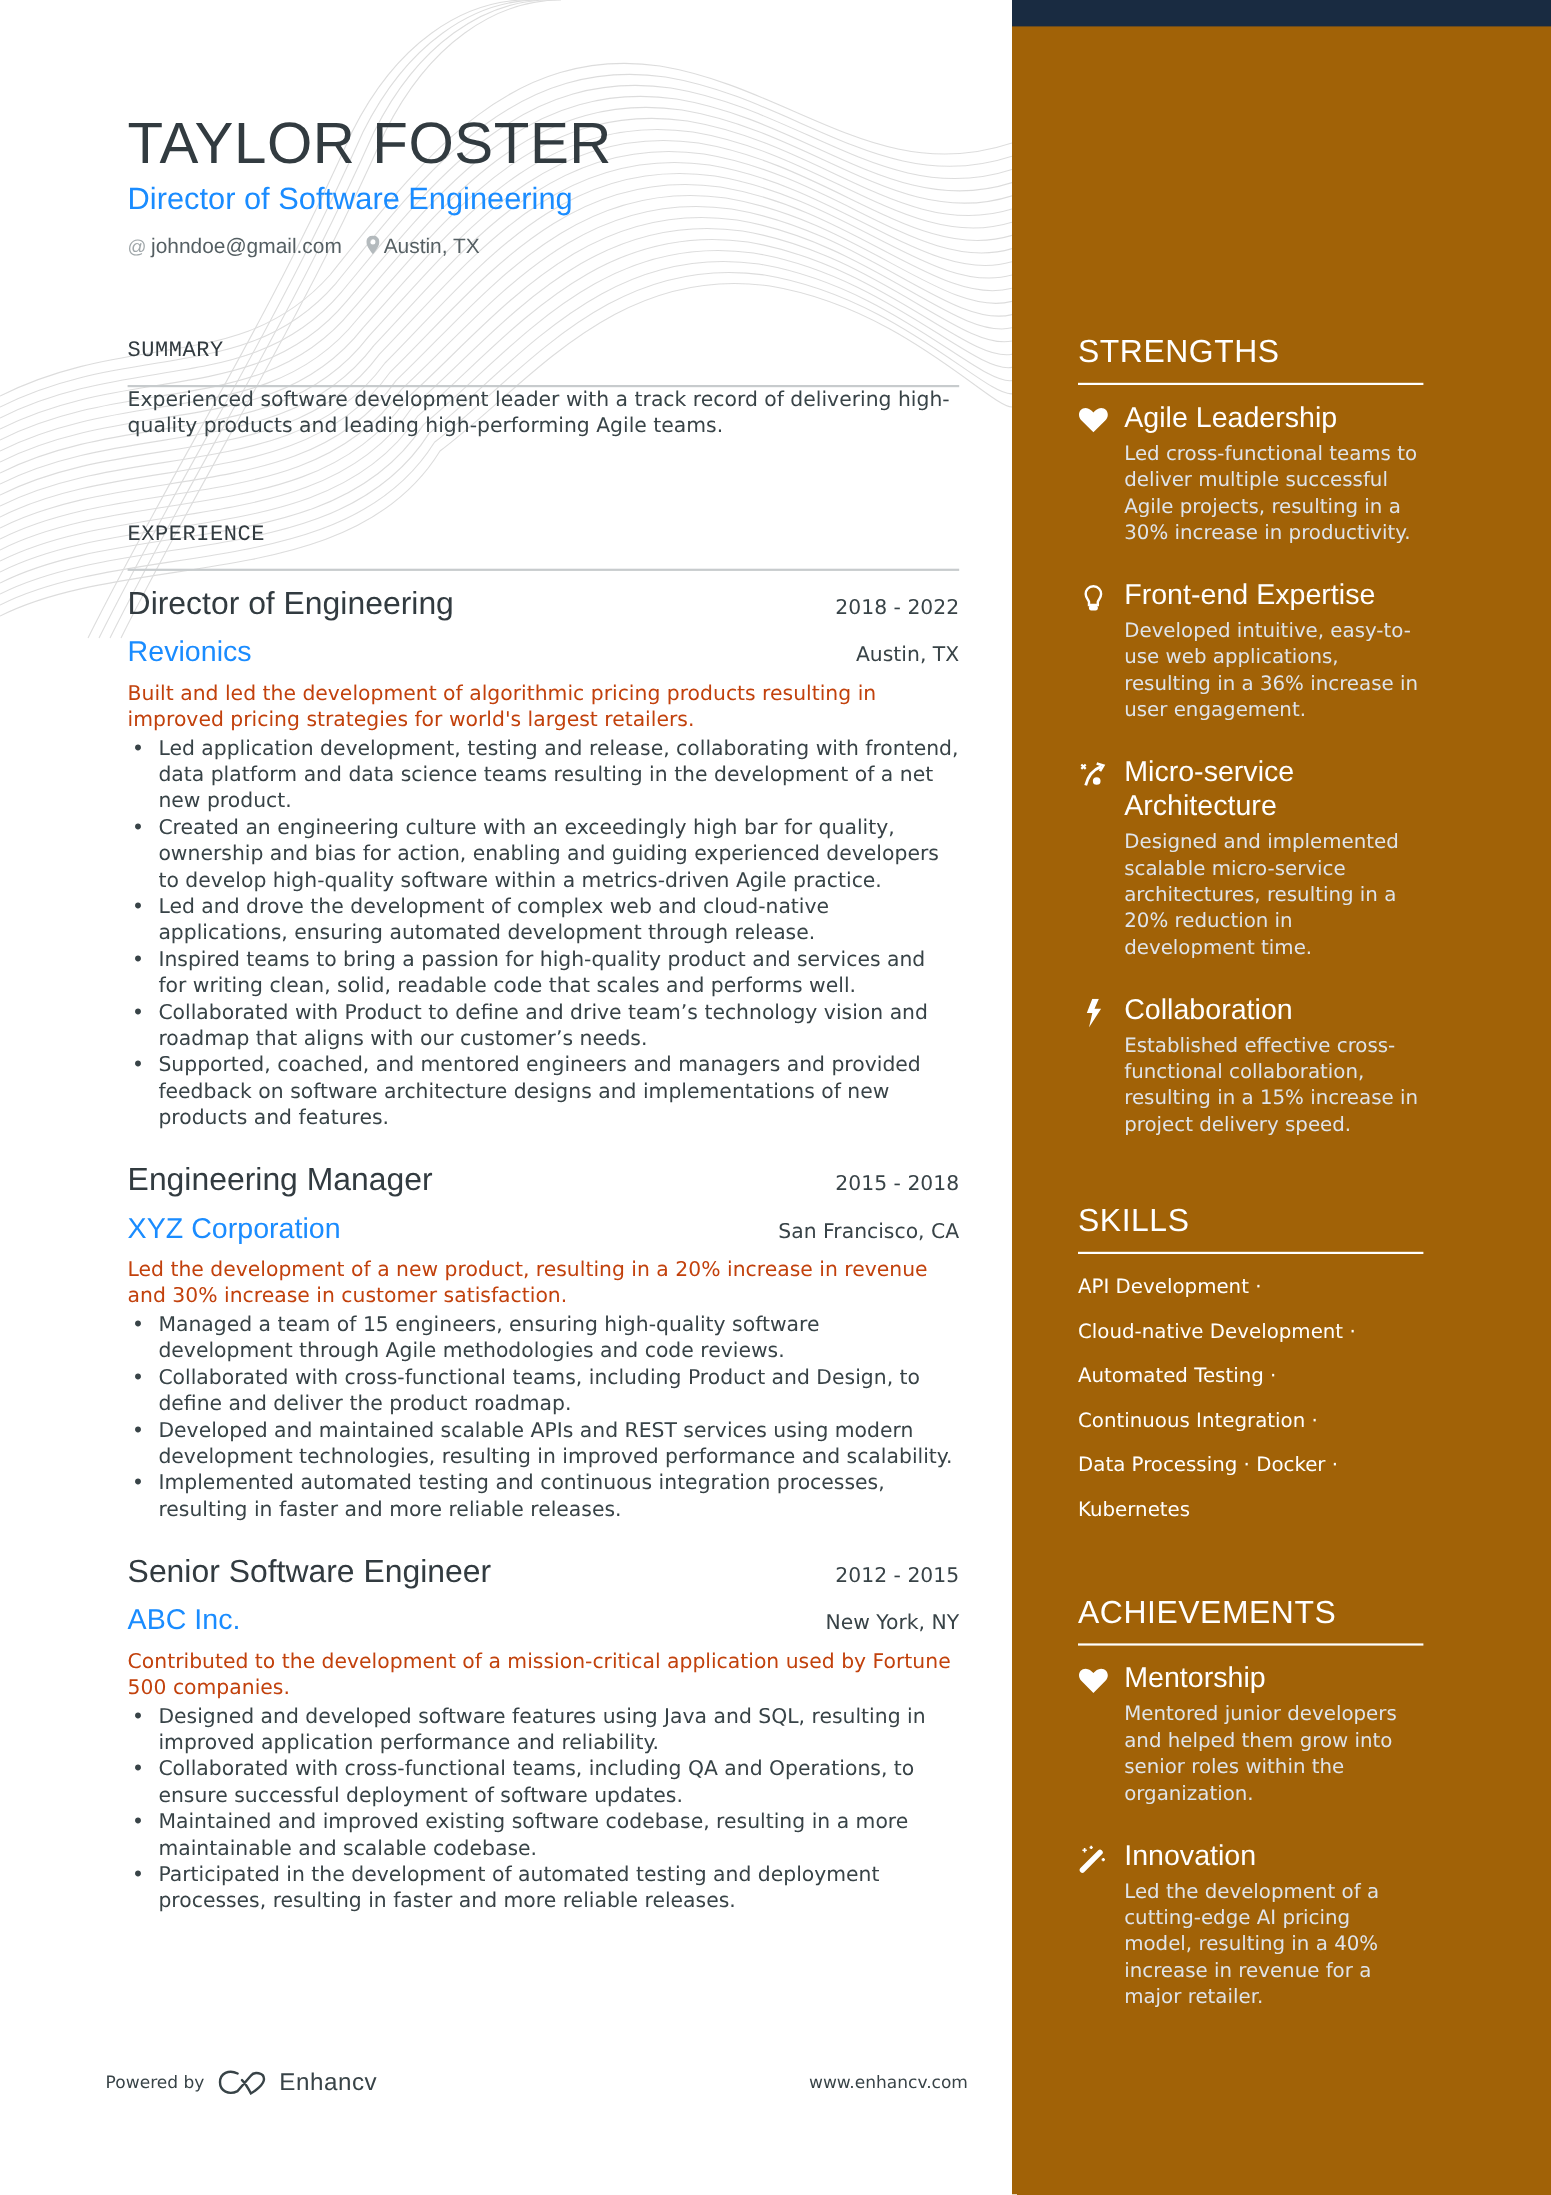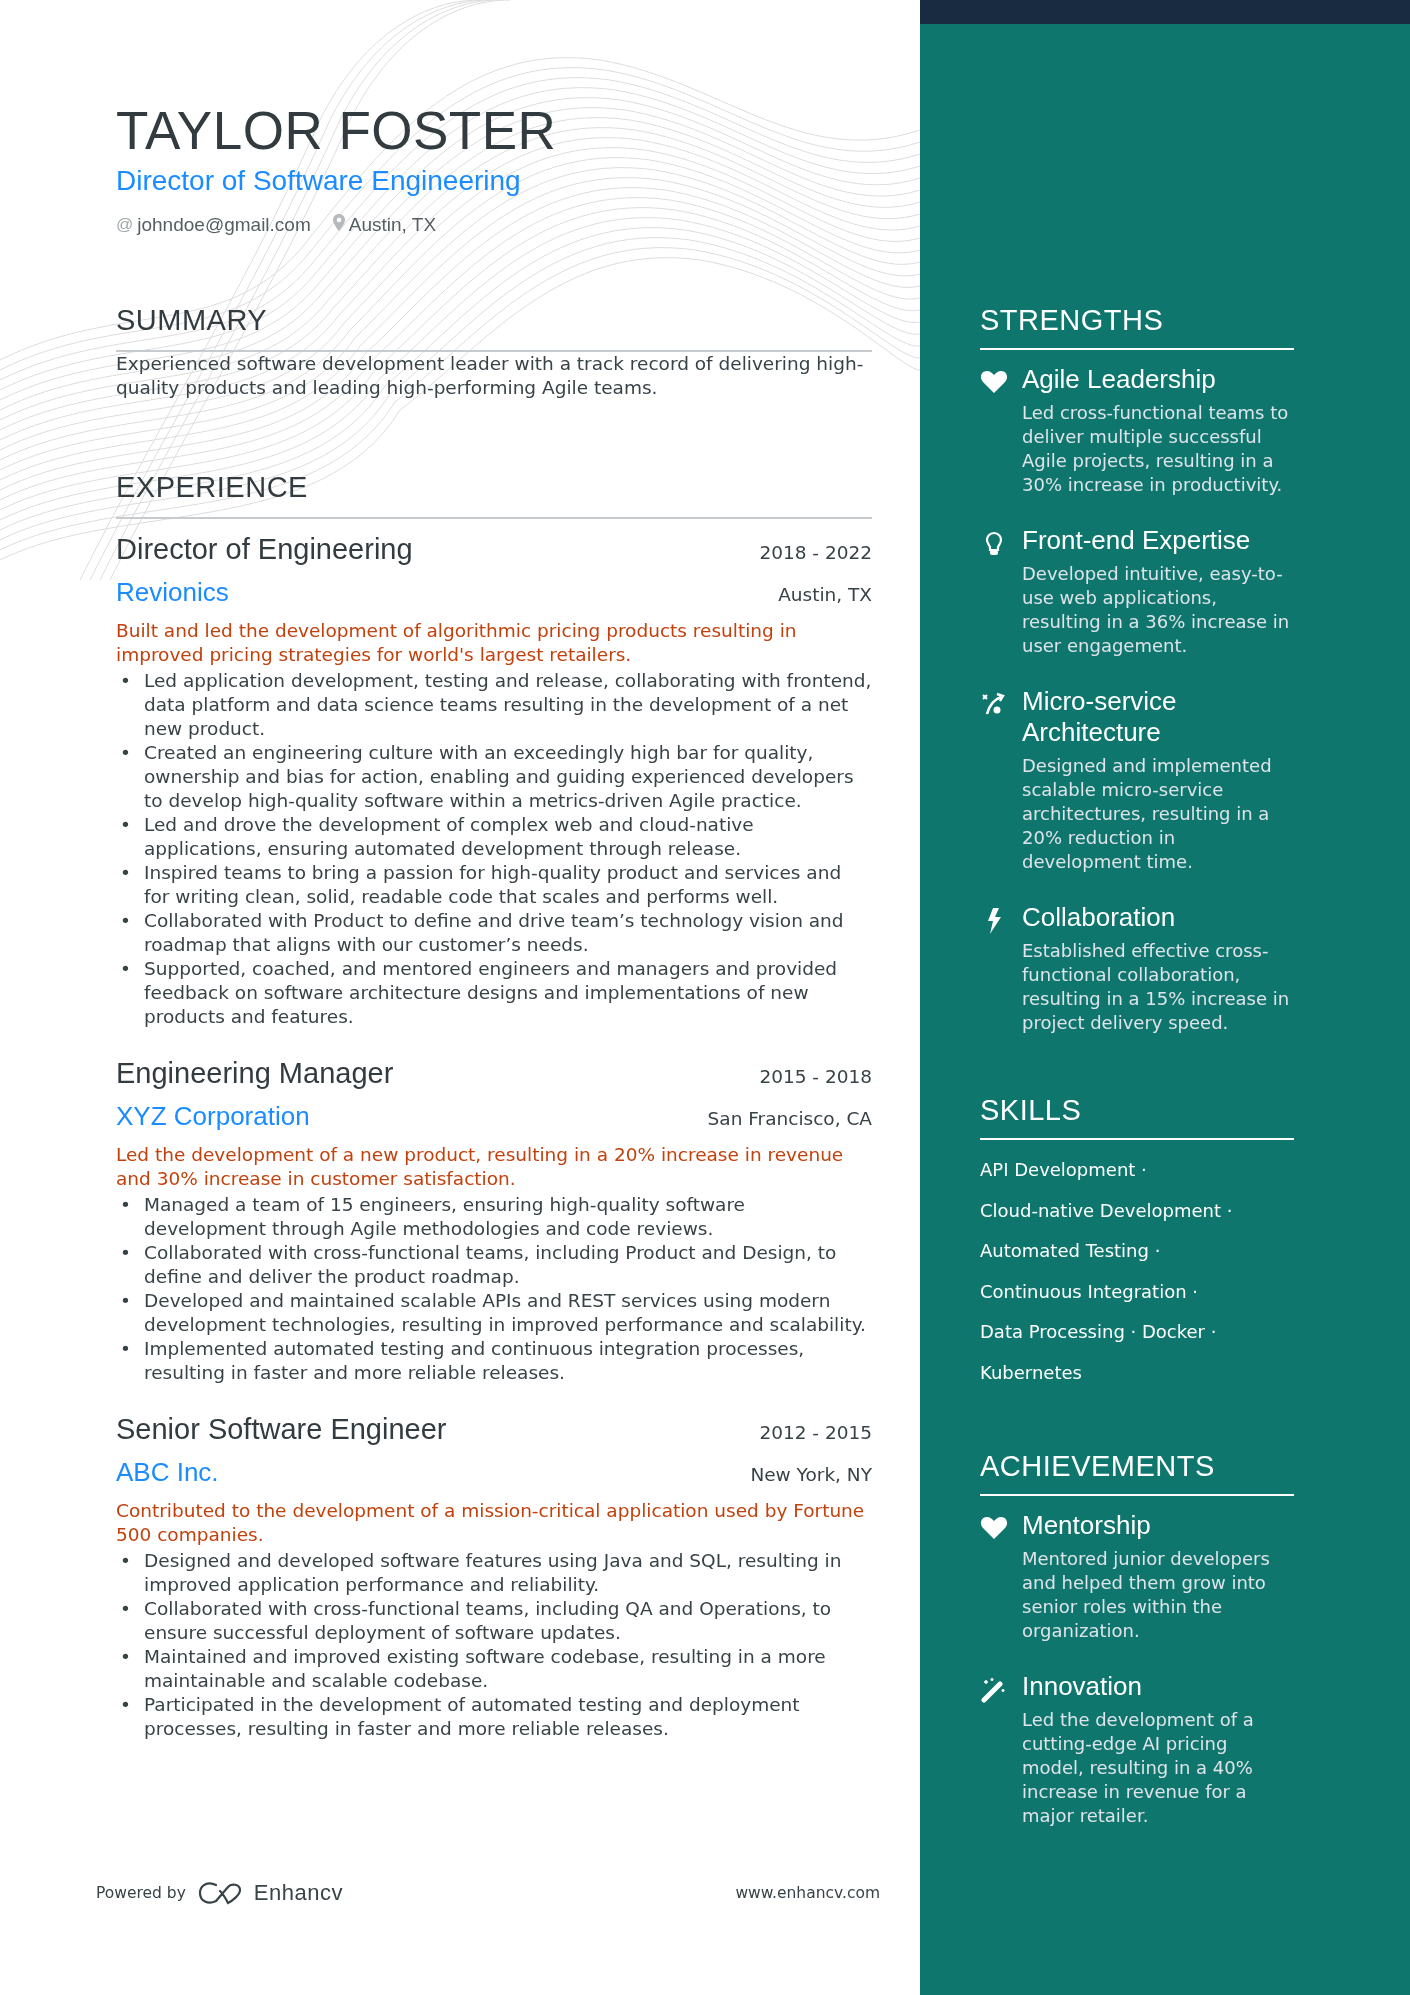--- a/index.html
+++ b/index.html
@@ -13,40 +13,40 @@
   .waves { position: absolute; left: 0; top: 0; width: 920px; height: 600px; pointer-events: none; }
 
   .header { position: absolute; left: 116px; top: 100px; width: 760px; }
   .name { font-family: "Liberation Sans", sans-serif; font-weight: 400; font-size: 53px; letter-spacing: 0.5px; color: #323b40; line-height: 62px; }
   .role { font-family: "Liberation Sans", sans-serif; font-size: 28px; color: #1a8cff; margin-top: 2px; line-height: 34px; }
   .contacts { display: flex; align-items: center; gap: 22px; margin-top: 16px; font-family: "Liberation Sans", sans-serif; font-size: 19px; color: #555f63; }
   .contact { display: flex; align-items: center; gap: 4px; }
   .contact .ico { color: #a0a7aa; font-size: 17px; }
 
   .section { position: absolute; left: 116px; width: 756px; }
-  .sec-title { font-family: Liberation Sans, sans-serif; font-size: 29px; color: #323b40; letter-spacing: 0.5px; line-height: 36px; padding-bottom: 12px; border-bottom: 2px solid #c7cbcd; }
+  .sec-title { font-family: Liberation Mono, monospace; font-size: 20px; color: #323b40; letter-spacing: 0.5px; line-height: 36px; padding-bottom: 12px; border-bottom: 2px solid #c7cbcd; }
   .summary-text { font-size: 18.5px; line-height: 24px; color: #384347; }
 
   .job { position: relative; }
   .job-head { display: flex; justify-content: space-between; align-items: baseline; }
   .job-title { font-family: "Liberation Sans", sans-serif; font-size: 29px; color: #323b40; line-height: 36px; }
   .job-date { font-size: 18.5px; color: #384347; }
   .job-company { font-family: "Liberation Sans", sans-serif; font-size: 26px; color: #1a8cff; line-height: 34px; margin-top: 8px; }
   .job-loc { font-size: 18.5px; color: #384347; }
   .job-desc { font-size: 18.5px; line-height: 24px; margin-top: 10px; color: #c2410c; }
   .bullets { list-style: none; margin-top: 2px; }
   .bullets li { position: relative; padding-left: 28px; font-size: 18.5px; line-height: 24px; color: #384347; }
   .bullets li::before { content: "•"; position: absolute; left: 4px; top: 0; color: #384347; }
 
   .footer { position: absolute; left: 96px; top: 1880px; width: 784px; display: flex; align-items: center; justify-content: space-between; font-size: 15.5px; color: #384347; }
   .powered { display: flex; align-items: center; gap: 12px; }
   .brand { display: flex; align-items: center; gap: 10px; font-family: "Liberation Sans", sans-serif; font-size: 22px; color: #384347; letter-spacing: 0.5px; }
 
   
-  .right { position: absolute; left: 920px; top: 0; width: 490px; height: 1995px; background: #0f766e; }
+  .right { position: absolute; left: 920px; top: 0; width: 490px; height: 1995px; background: #a16207; }
   .right-band { position: absolute; left: 0; top: 0; width: 490px; height: 24px; background: #192b41; }
   .rsec { position: absolute; left: 60px; width: 314px; }
   .rsec-title { font-family: "Liberation Sans", sans-serif; font-size: 29px; color: #ffffff; letter-spacing: 0.5px; line-height: 36px; padding-bottom: 10px; border-bottom: 2px solid #ffffff; }
   .ritem { display: flex; gap: 14px; margin-top: 14px; }
   .ritem + .ritem { margin-top: 28px; }
   .ricon { width: 28px; flex: 0 0 28px; display: flex; justify-content: center; padding-top: 6px; }
   .ritem-body { flex: 1; }
   .ritem-title { font-family: "Liberation Sans", sans-serif; font-size: 26px; color: #ffffff; line-height: 31px; }
   .ritem-desc { font-size: 18px; line-height: 24px; color: #dfe4ea; margin-top: 6px; }
   .skills { margin-top: 10px; }

